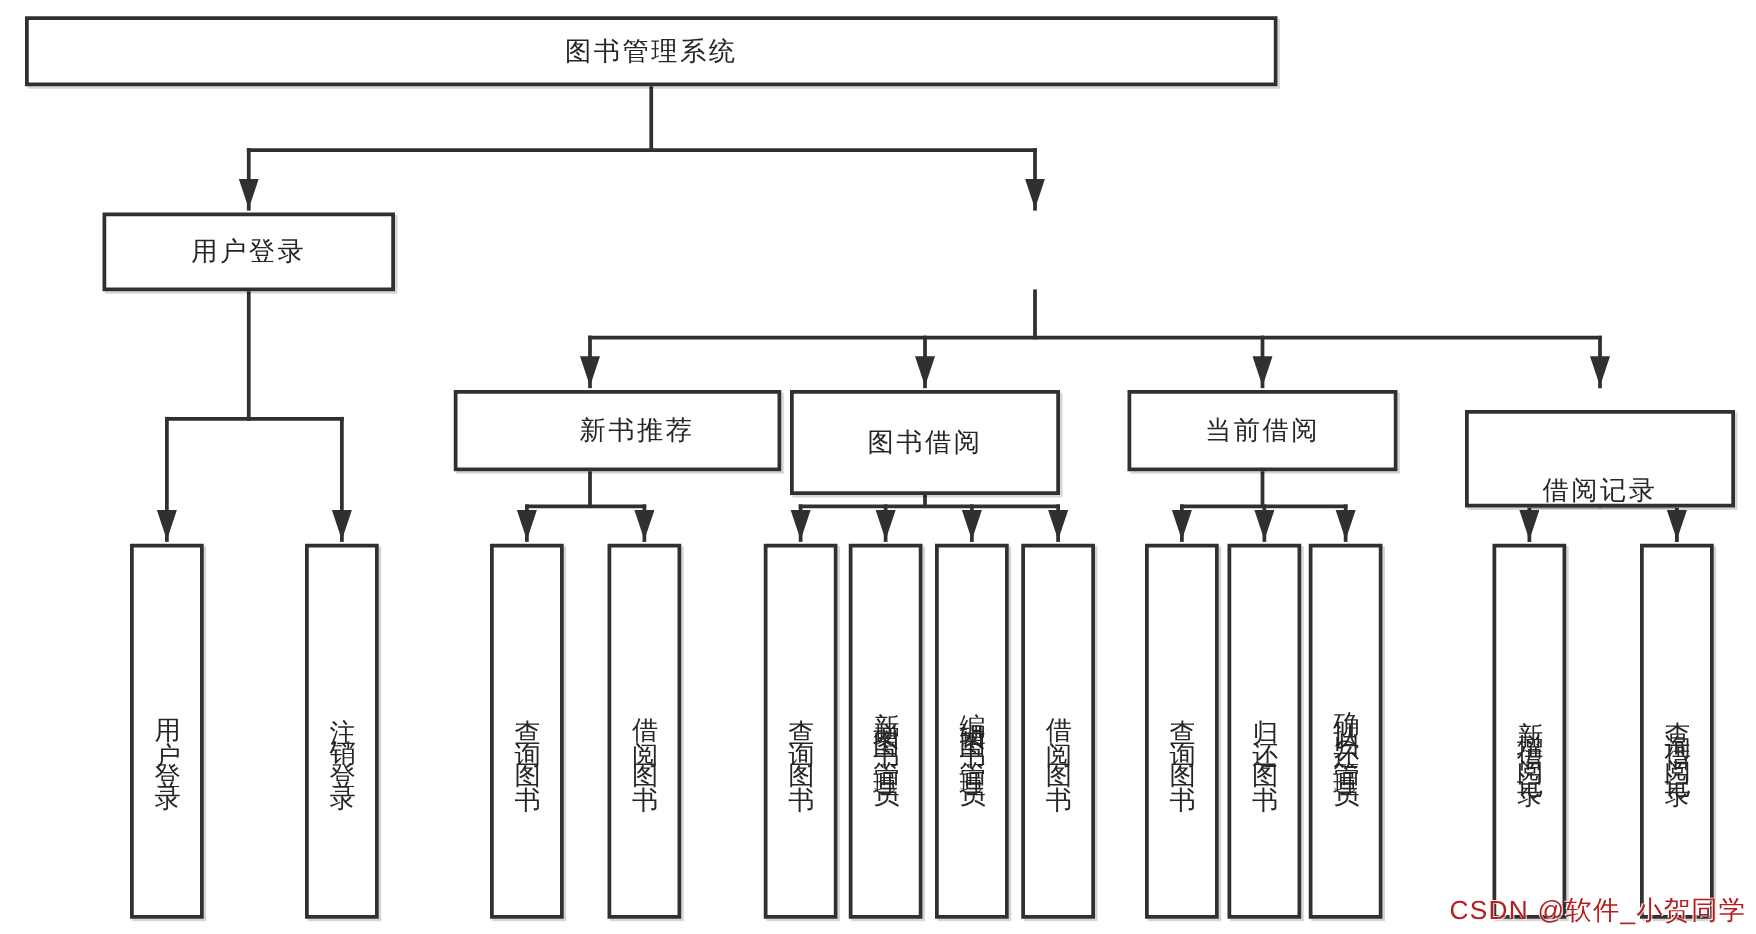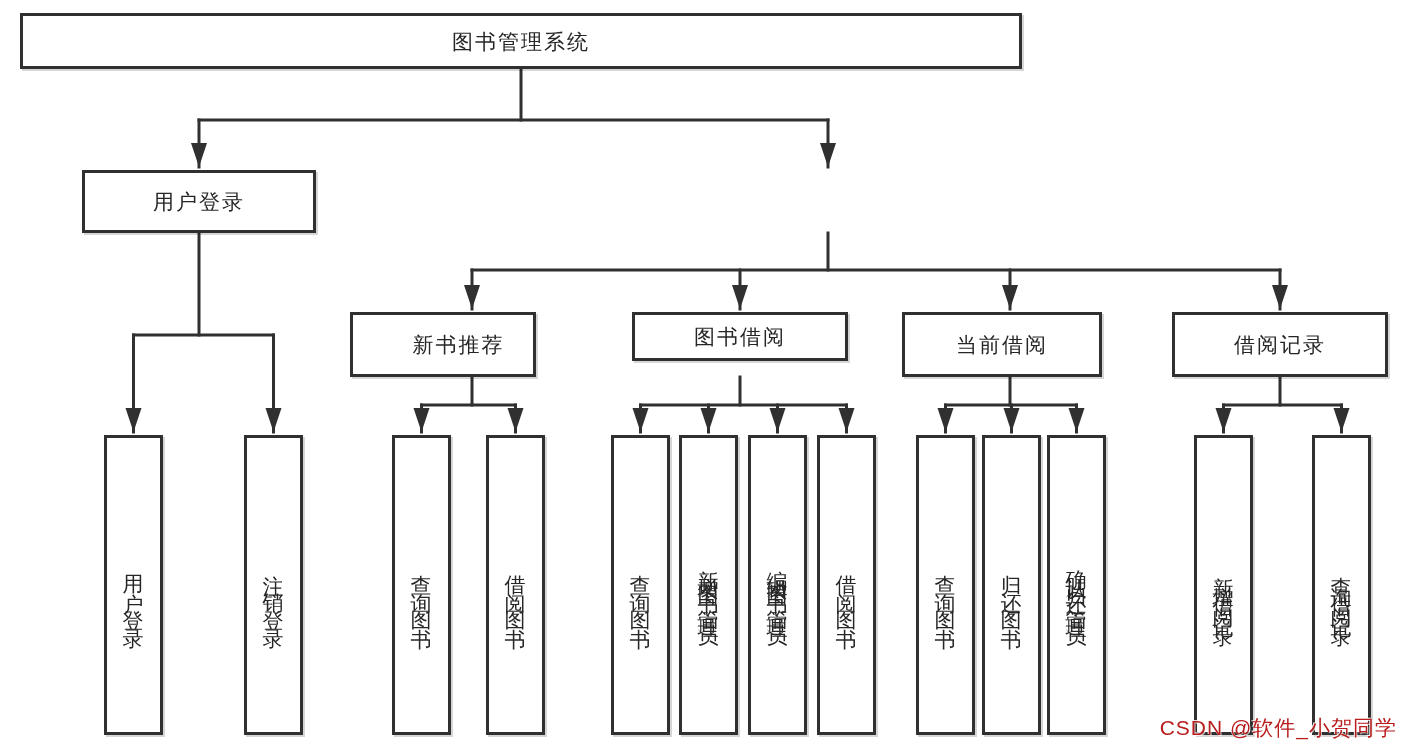--- a/index.html
+++ b/index.html
@@ -106,30 +106,30 @@
   </svg>
 
   <div class="box" style="left:20px; top:13px; width:1002px; height:56px;">
     <span class="hlabel">图书管理系统</span>
   </div>
 
   <div class="box" style="left:82px; top:170px; width:234px; height:63px;">
     <span class="hlabel">用户登录</span>
   </div>
 
-  <div class="box" style="left:350px; top:312px; width:186px; height:65px;padding-left:31px;">
+  <div class="box" style="left:363px; top:312px; width:262px; height:65px;padding-left:31px;">
     <span class="hlabel">新书推荐</span>
   </div>
-  <div class="box" style="left:632px; top:312px; width:216px; height:49px;">
+  <div class="box" style="left:632px; top:312px; width:216px; height:84px;">
     <span class="hlabel">图书借阅</span>
   </div>
-  <div class="box" style="left:902px; top:312px; width:200px; height:65px;">
+  <div class="box" style="left:902px; top:312px; width:216px; height:65px;">
     <span class="hlabel">当前借阅</span>
   </div>
-  <div class="box" style="left:1172px; top:312px; width:216px; height:65px;">
+  <div class="box" style="left:1172px; top:328px; width:216px; height:78px;align-items:flex-end;">
     <span class="hlabel">借阅记录</span>
   </div>
 
   <div class="box" style="left:104px; top:435px; width:59px; height:300px;">
     <span class="vtext ls-4">用户登录</span>
   </div>
   <div class="box" style="left:244px; top:435px; width:59px; height:300px;">
     <span class="vtext ls-4">注销登录</span>
   </div>
 

